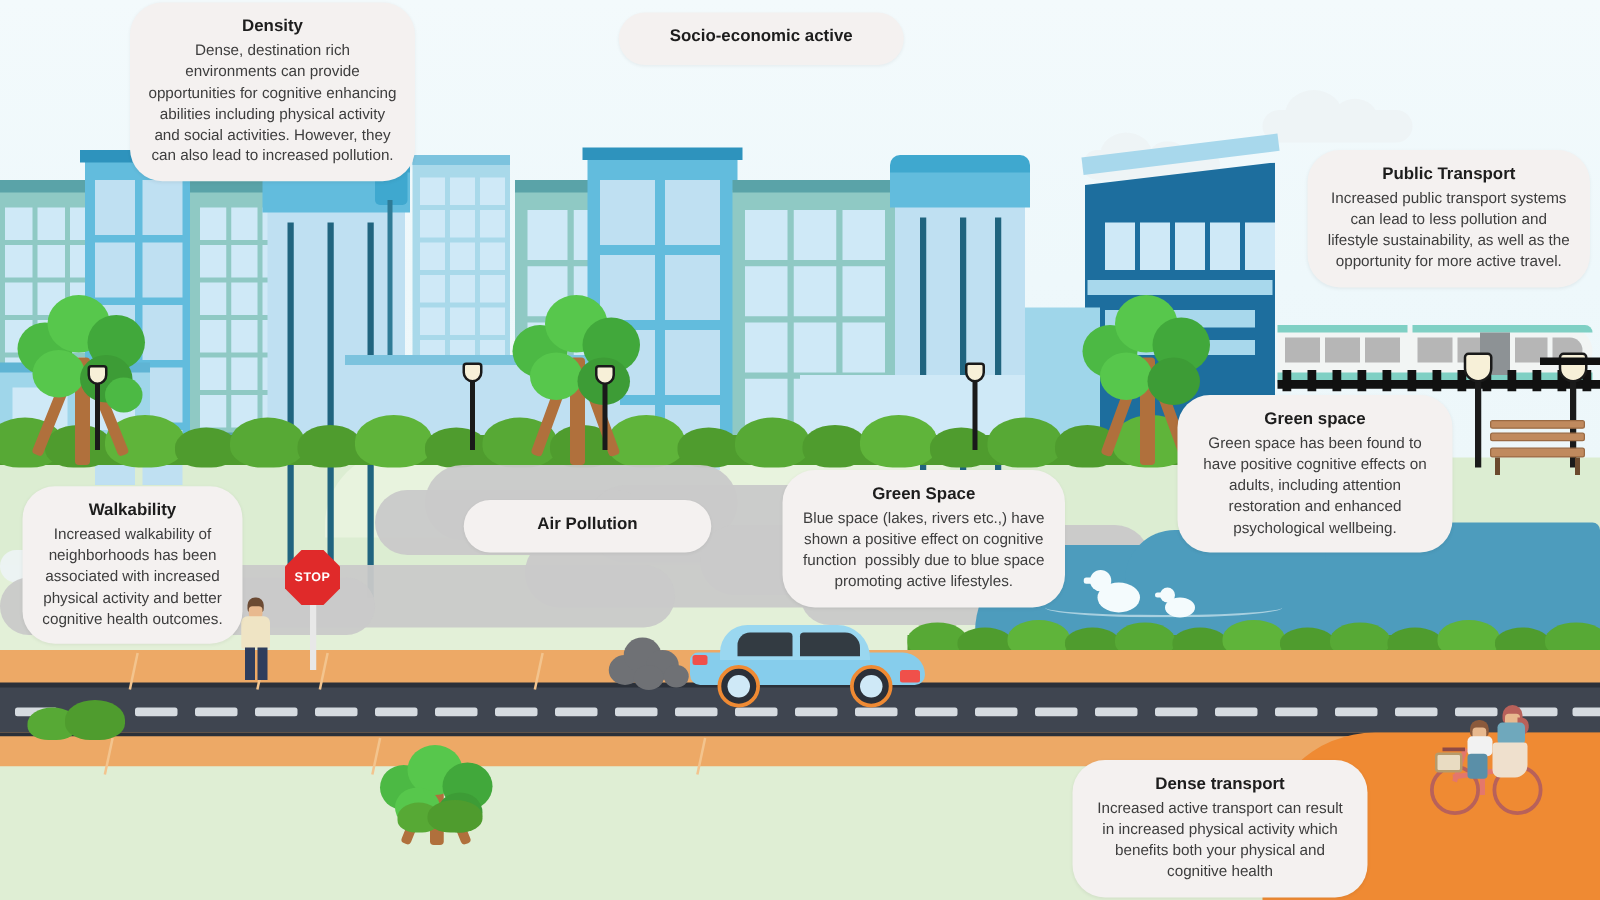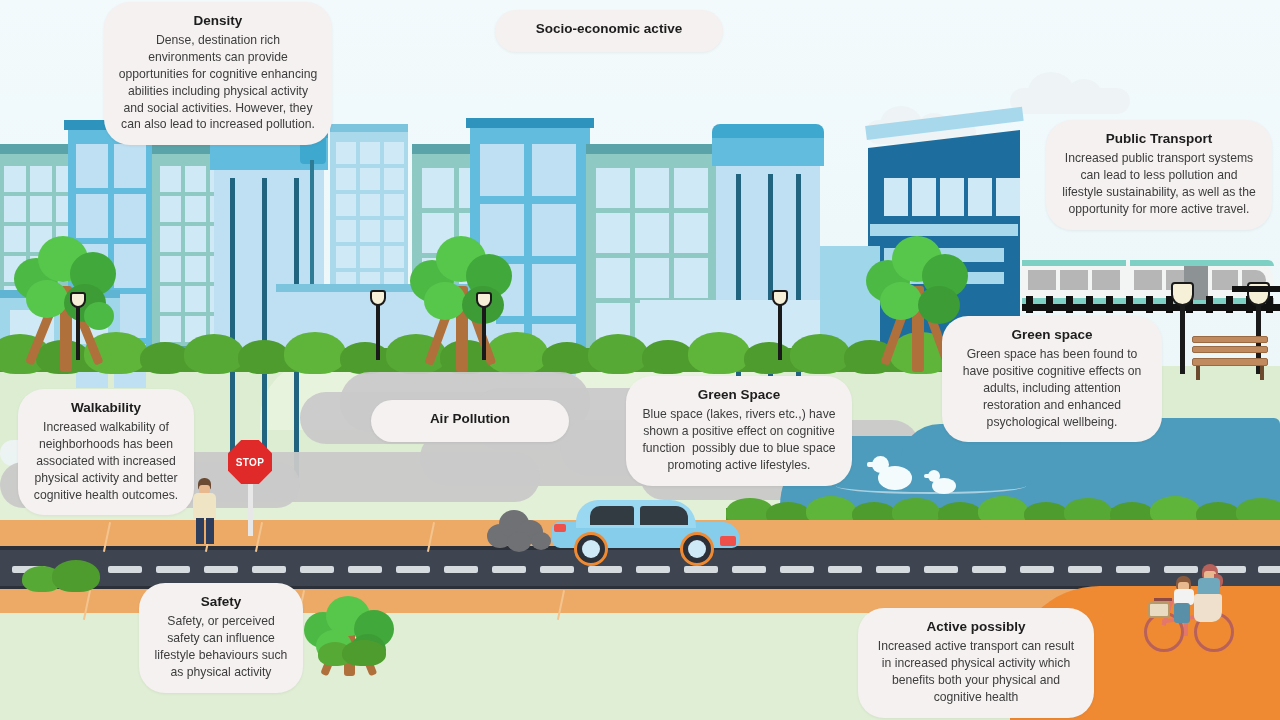--- a/index.html
+++ b/index.html
@@ -650,23 +650,19 @@
 
   <div class="card" style="left:371px;top:400px;width:198px;">
     <span class="t">Air Pollution</span>
   </div>
 
   <div class="card" style="left:18px;top:389px;width:176px;">
     <span class="t">Walkability</span>
     <span class="b">Increased walkability of neighborhoods has been associated with increased physical activity and better cognitive health outcomes.</span>
   </div>
 
-  <div class="card" style="left:139px;top:583px;width:164px;">
-    <span class="t">Safety</span>
-    <span class="b">Safety, or perceived safety can influence lifestyle behaviours such as physical activity</span>
-  </div>
 
   <div class="card" style="left:858px;top:608px;width:236px;">
-    <span class="t">Active possibly</span>
+    <span class="t">Dense transport</span>
     <span class="b">Increased active transport can result in increased physical activity which benefits both your physical and cognitive health</span>
   </div>
 
 </div>
 
 </body></html>

